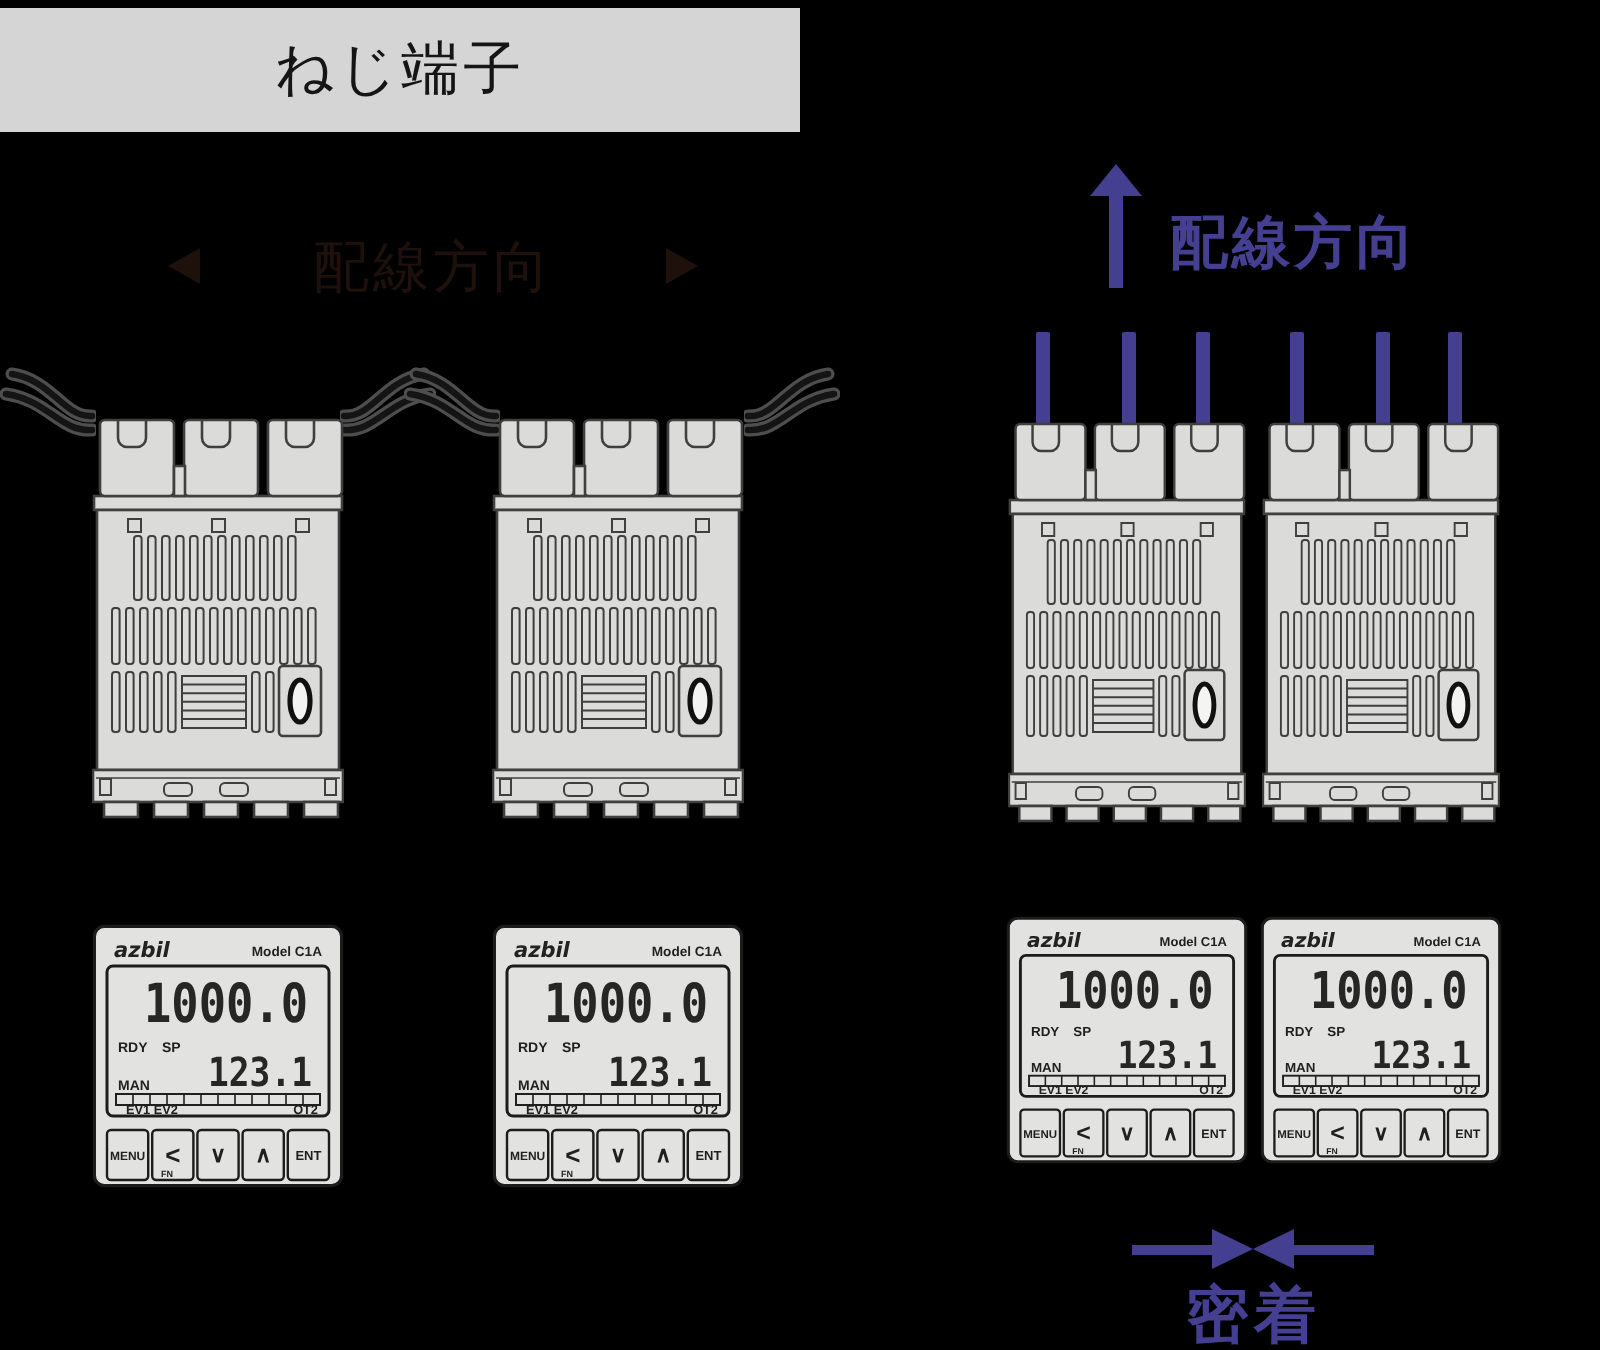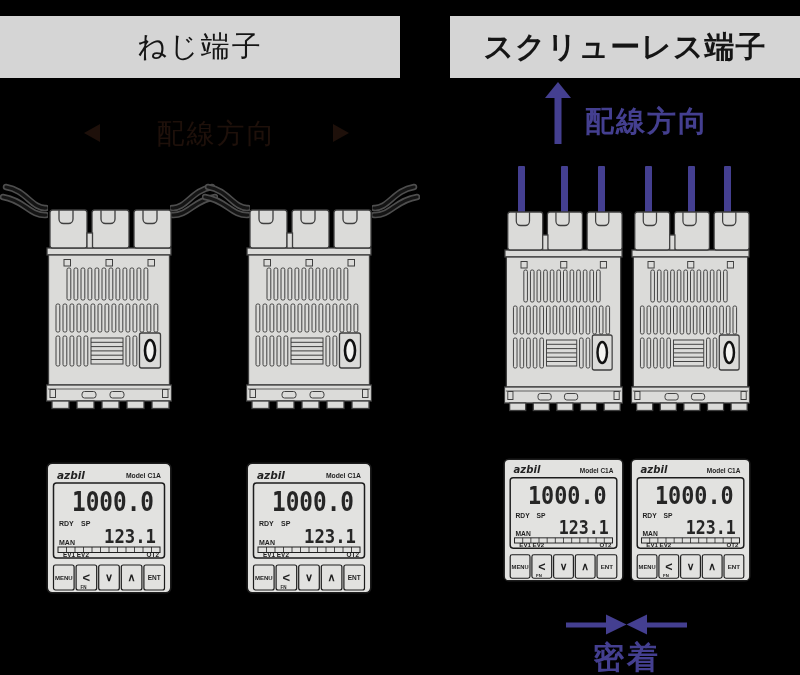--- a/index.html
+++ b/index.html
@@ -10,21 +10,21 @@
     --dark-on-black:#1e100a;
     --line:#3f3f3f;
     --ink:#1c1c1c;
   }
   html,body{margin:0;padding:0;background:#000;}
   .stage{
     position:relative;width:800px;height:675px;background:#000;
     overflow:hidden;font-family:"Liberation Sans",sans-serif;
   }
   .hdr{
-    position:absolute;top:16px;height:62px;background:var(--header-bg);
+    position:absolute;top:4px;height:62px;background:var(--header-bg);
     display:flex;align-items:center;justify-content:center;color:#151515;
   }
   .hdr-left{left:0;width:400px;font-size:29px;font-weight:500;letter-spacing:2px;}
   .hdr-right{left:450px;width:350px;font-size:30px;font-weight:700;letter-spacing:1px;}
   .abs{position:absolute;}
   .wiring-right-label{
     left:585px;top:102px;width:170px;color:var(--accent);
     font-size:29px;font-weight:600;letter-spacing:2px;
   }
   .close-contact-label{
@@ -37,23 +37,20 @@
   .seg{font-family:"DejaVu Sans Mono",monospace;font-weight:bold;fill:#262626;}
   .logo{font-family:"DejaVu Sans",sans-serif;font-style:italic;font-weight:bold;fill:#222;}
 </style>
 </head>
 <body>
 
 <div class="stage">
 
   <div class="hdr hdr-left">
     <span>ねじ端子</span>
-  </div>
-  <div class="hdr hdr-right">
-    <span>スクリューレス端子</span>
   </div>
 
   <svg width="0" height="0" style="position:absolute" aria-hidden="true">
     <defs>
 
       <g id="g-wavy">
         <path d="M46,30 C32,31 26,12 6,9" fill="none" stroke="#4e4e4e" stroke-width="6.5" stroke-linecap="round"></path>
         <path d="M46,30 C32,31 26,12 6,9" fill="none" stroke="#141414" stroke-width="3.2" stroke-linecap="round"></path>
         <path d="M46,37 C30,38 24,22 3,19" fill="none" stroke="#4e4e4e" stroke-width="6.5" stroke-linecap="round"></path>
         <path d="M46,37 C30,38 24,22 3,19" fill="none" stroke="#141414" stroke-width="3.2" stroke-linecap="round"></path>

